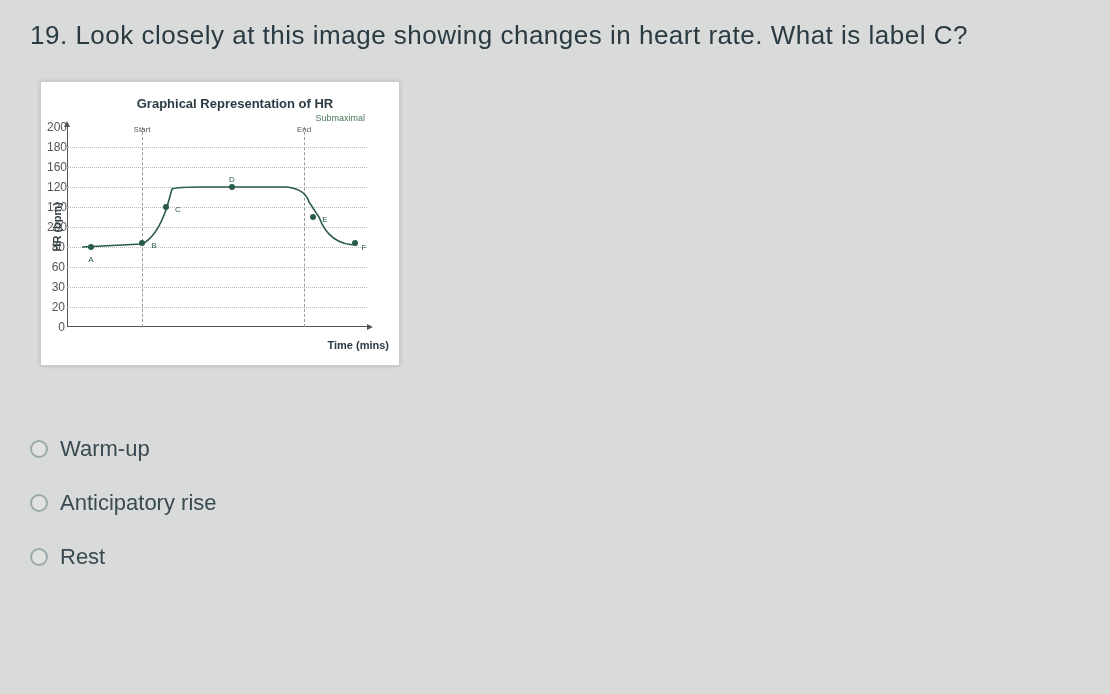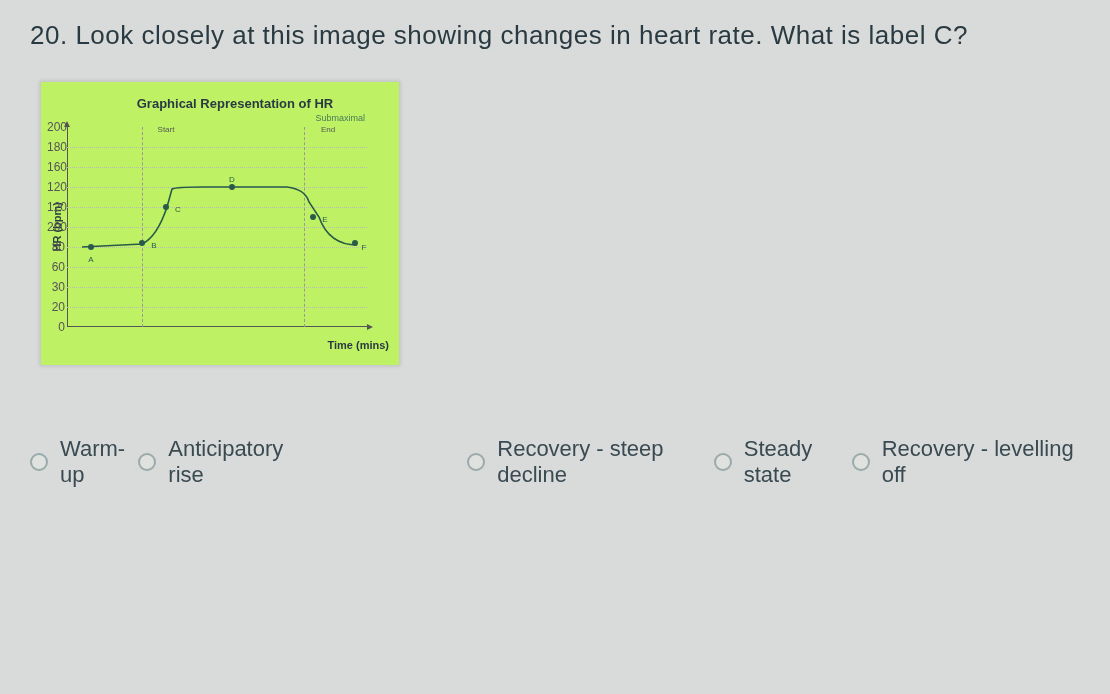--- a/index.html
+++ b/index.html
@@ -14,21 +14,21 @@
   }
   .question-header {
     font-size: 26px;
     font-weight: 500;
     color: #2a3a42;
     margin-bottom: 30px;
     letter-spacing: 0.5px;
   }
   .qnum { display: inline; }
   .chart-card {
-    background: #bef264;
+    background: #ffffff;
     border: 1px solid #c8cbc9;
     width: 360px;
     padding: 14px 10px 14px 10px;
     margin-left: 10px;
     box-shadow: 0 0 4px rgba(0,0,0,0.15);
   }
   .chart-title {
     font-size: 13px;
     font-weight: bold;
     color: #2a3a42;
@@ -86,45 +86,45 @@
   }
   svg.line { position:absolute; left:0; top:0; width:100%; height:100%; }
   .dot {
     position: absolute; width:6px; height:6px; background:#2a5a4a; border-radius:50%;
     transform: translate(-50%, -50%);
   }
   .pt-label {
     position:absolute; font-size:8px; color:#2a5a4a; transform:translate(-50%,-50%);
   }
   .vdash { position:absolute; top:0; bottom:0; border-left:1px dashed #999; }
-  .top-anno { position:absolute; font-size:8px; color:#555; transform:translateX(-50%); top:-2px;margin-left:24px; }
+  .top-anno { position:absolute; font-size:8px; color:#555; transform:translateX(-50%); top:-2px; }
   .xlabel {
     text-align:right; font-size:11px; font-weight:bold; color:#2a3a42; margin-top:12px; margin-left:20px;
   }
   .answers {
     display: flex;
     margin-top: 70px;
     gap: 160px;
   }
-  .col { display:flex; flex-direction:row; }
+  .col { display:flex; flex-direction:column; gap: 28px; }
   .option {
     display:flex; align-items:center; gap: 12px;
     font-size: 22px; color:#3a4a52;
   }
   .radio {
     width:18px; height:18px; border:2px solid #9aa; border-radius:50%;
     background: #e0e2e0;
     flex-shrink:0;
   }
 </style>
 </head>
 <body>
 
 <div class="question-header">
-  <span class="qnum">20.</span>
+  <span class="qnum">19.</span>
   <span>Look closely at this image showing changes in heart rate. What is label C?</span>
 </div>
 
 <div class="chart-card">
   <div class="chart-title">Graphical Representation of HR</div>
   <div class="chart-sub">Submaximal</div>
   <div class="plot-wrap">
     <div class="ylabel">HR (bpm)</div>
     <div class="plot">
       <div class="axis-y"></div>
@@ -183,28 +183,18 @@
 <div class="answers">
   <div class="col">
     <label class="option">
       <span class="radio"></span>
       <span>Warm-up</span>
     </label>
     <label class="option">
       <span class="radio"></span>
       <span>Anticipatory rise</span>
     </label>
-  </div>
-  <div class="col">
     <label class="option">
       <span class="radio"></span>
-      <span>Recovery - steep decline</span>
-    </label>
-    <label class="option">
-      <span class="radio"></span>
-      <span>Steady state</span>
-    </label>
-    <label class="option">
-      <span class="radio"></span>
-      <span>Recovery - levelling off</span>
+      <span>Rest</span>
     </label>
   </div>
 </div>
 
 </body></html>

